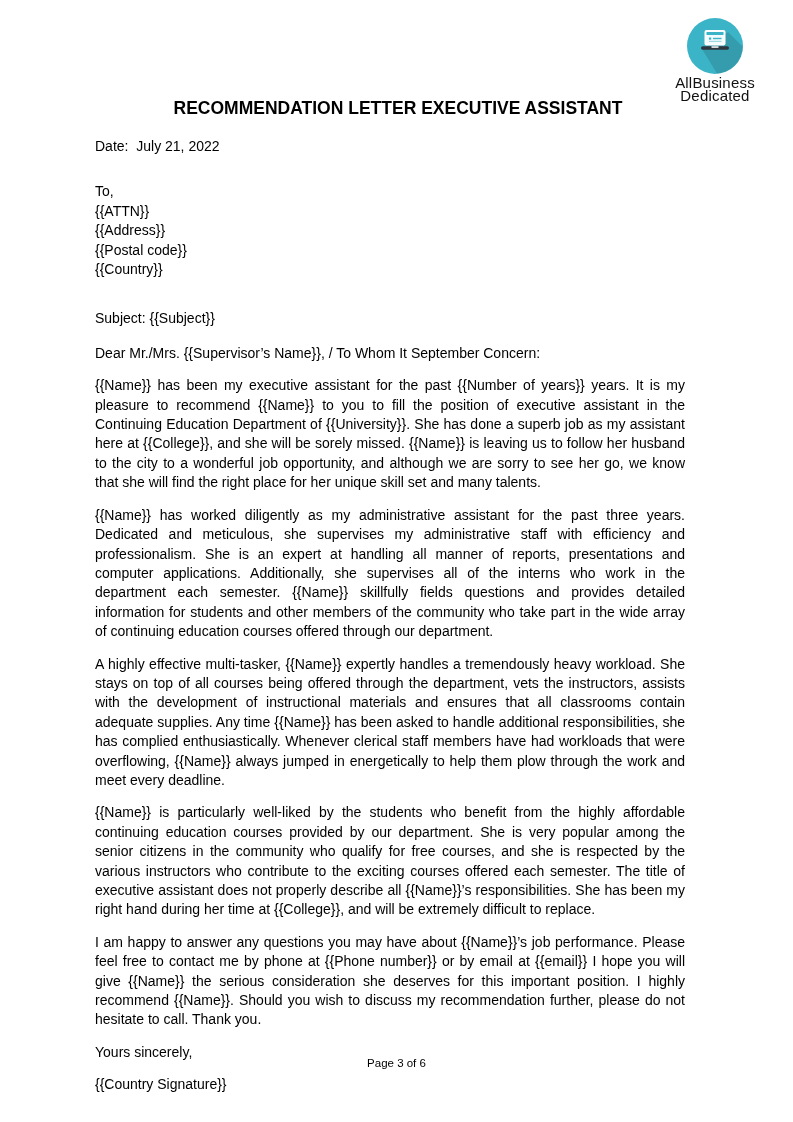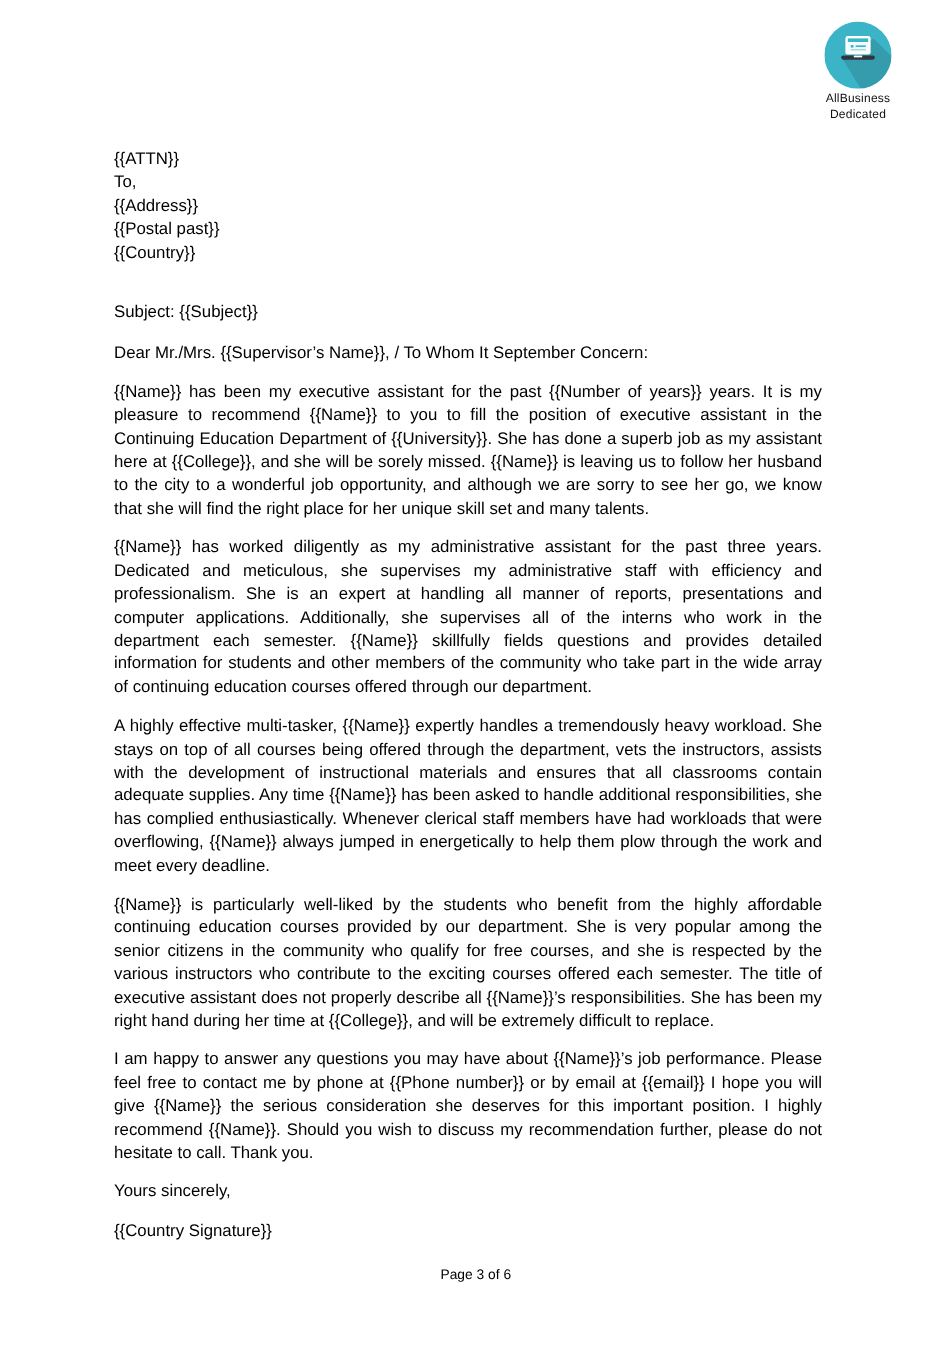--- a/index.html
+++ b/index.html
@@ -14,21 +14,21 @@
   }
   
   .logo {
     position: absolute;
     top: 18px;
     right: 28px;
     width: 100px;
     text-align: center;
   }
   .logo-circle { width: 56px; height: 56px; margin: 0 auto 3px auto; }
-  .logo-text { font-size: 10px; line-height: 12.5px; color: #111111; letter-spacing: 0.2px; }
+  .logo-text { font-size: 15px; line-height: 12.5px; color: #111111; letter-spacing: 0.2px; }
   
   .content {
     padding: 97px 92px 0 95px;
     font-size: 14px;
     line-height: 19.4px;
   }
   .title {
     font-size: 17.5px;
     font-weight: 700;
     text-align: center;
@@ -84,27 +84,29 @@
         </g>
       </svg>
     </div>
     <div class="logo-text">
       <div>AllBusiness</div>
       <div>Dedicated</div>
     </div>
   </div>
 
   <div class="content">
+    <h1 class="title">RECOMMENDATION LETTER EXECUTIVE ASSISTANT</h1>
 
+    <p class="date-line">Date:  July 21, 2022</p>
 
     <div class="recipient">
+      <div>To,</div>
       <div>{{ATTN}}</div>
-      <div>To,</div>
       <div>{{Address}}</div>
-      <div>{{Postal past}}</div>
+      <div>{{Postal code}}</div>
       <div>{{Country}}</div>
     </div>
 
     <p class="subject-line">Subject: {{Subject}}</p>
 
     <p class="salutation">Dear Mr./Mrs. {{Supervisor’s Name}}, / To Whom It September Concern:</p>
 
     <p class="body-para">{{Name}} has been my executive assistant for the past {{Number of years}} years. It is my pleasure to recommend {{Name}} to you to fill the position of executive assistant in the Continuing Education Department of {{University}}. She has done a superb job as my assistant here at {{College}}, and she will be sorely missed. {{Name}} is leaving us to follow her husband to the city to a wonderful job opportunity, and although we are sorry to see her go, we know that she will find the right place for her unique skill set and many talents.</p>
     <p class="body-para">{{Name}} has worked diligently as my administrative assistant for the past three years. Dedicated and meticulous, she supervises my administrative staff with efficiency and professionalism. She is an expert at handling all manner of reports, presentations and computer applications. Additionally, she supervises all of the interns who work in the department each semester. {{Name}} skillfully fields questions and provides detailed information for students and other members of the community who take part in the wide array of continuing education courses offered through our department.</p>
     <p class="body-para">A highly effective multi-tasker, {{Name}} expertly handles a tremendously heavy workload. She stays on top of all courses being offered through the department, vets the instructors, assists with the development of instructional materials and ensures that all classrooms contain adequate supplies. Any time {{Name}} has been asked to handle additional responsibilities, she has complied enthusiastically. Whenever clerical staff members have had workloads that were overflowing, {{Name}} always jumped in energetically to help them plow through the work and meet every deadline.</p>

